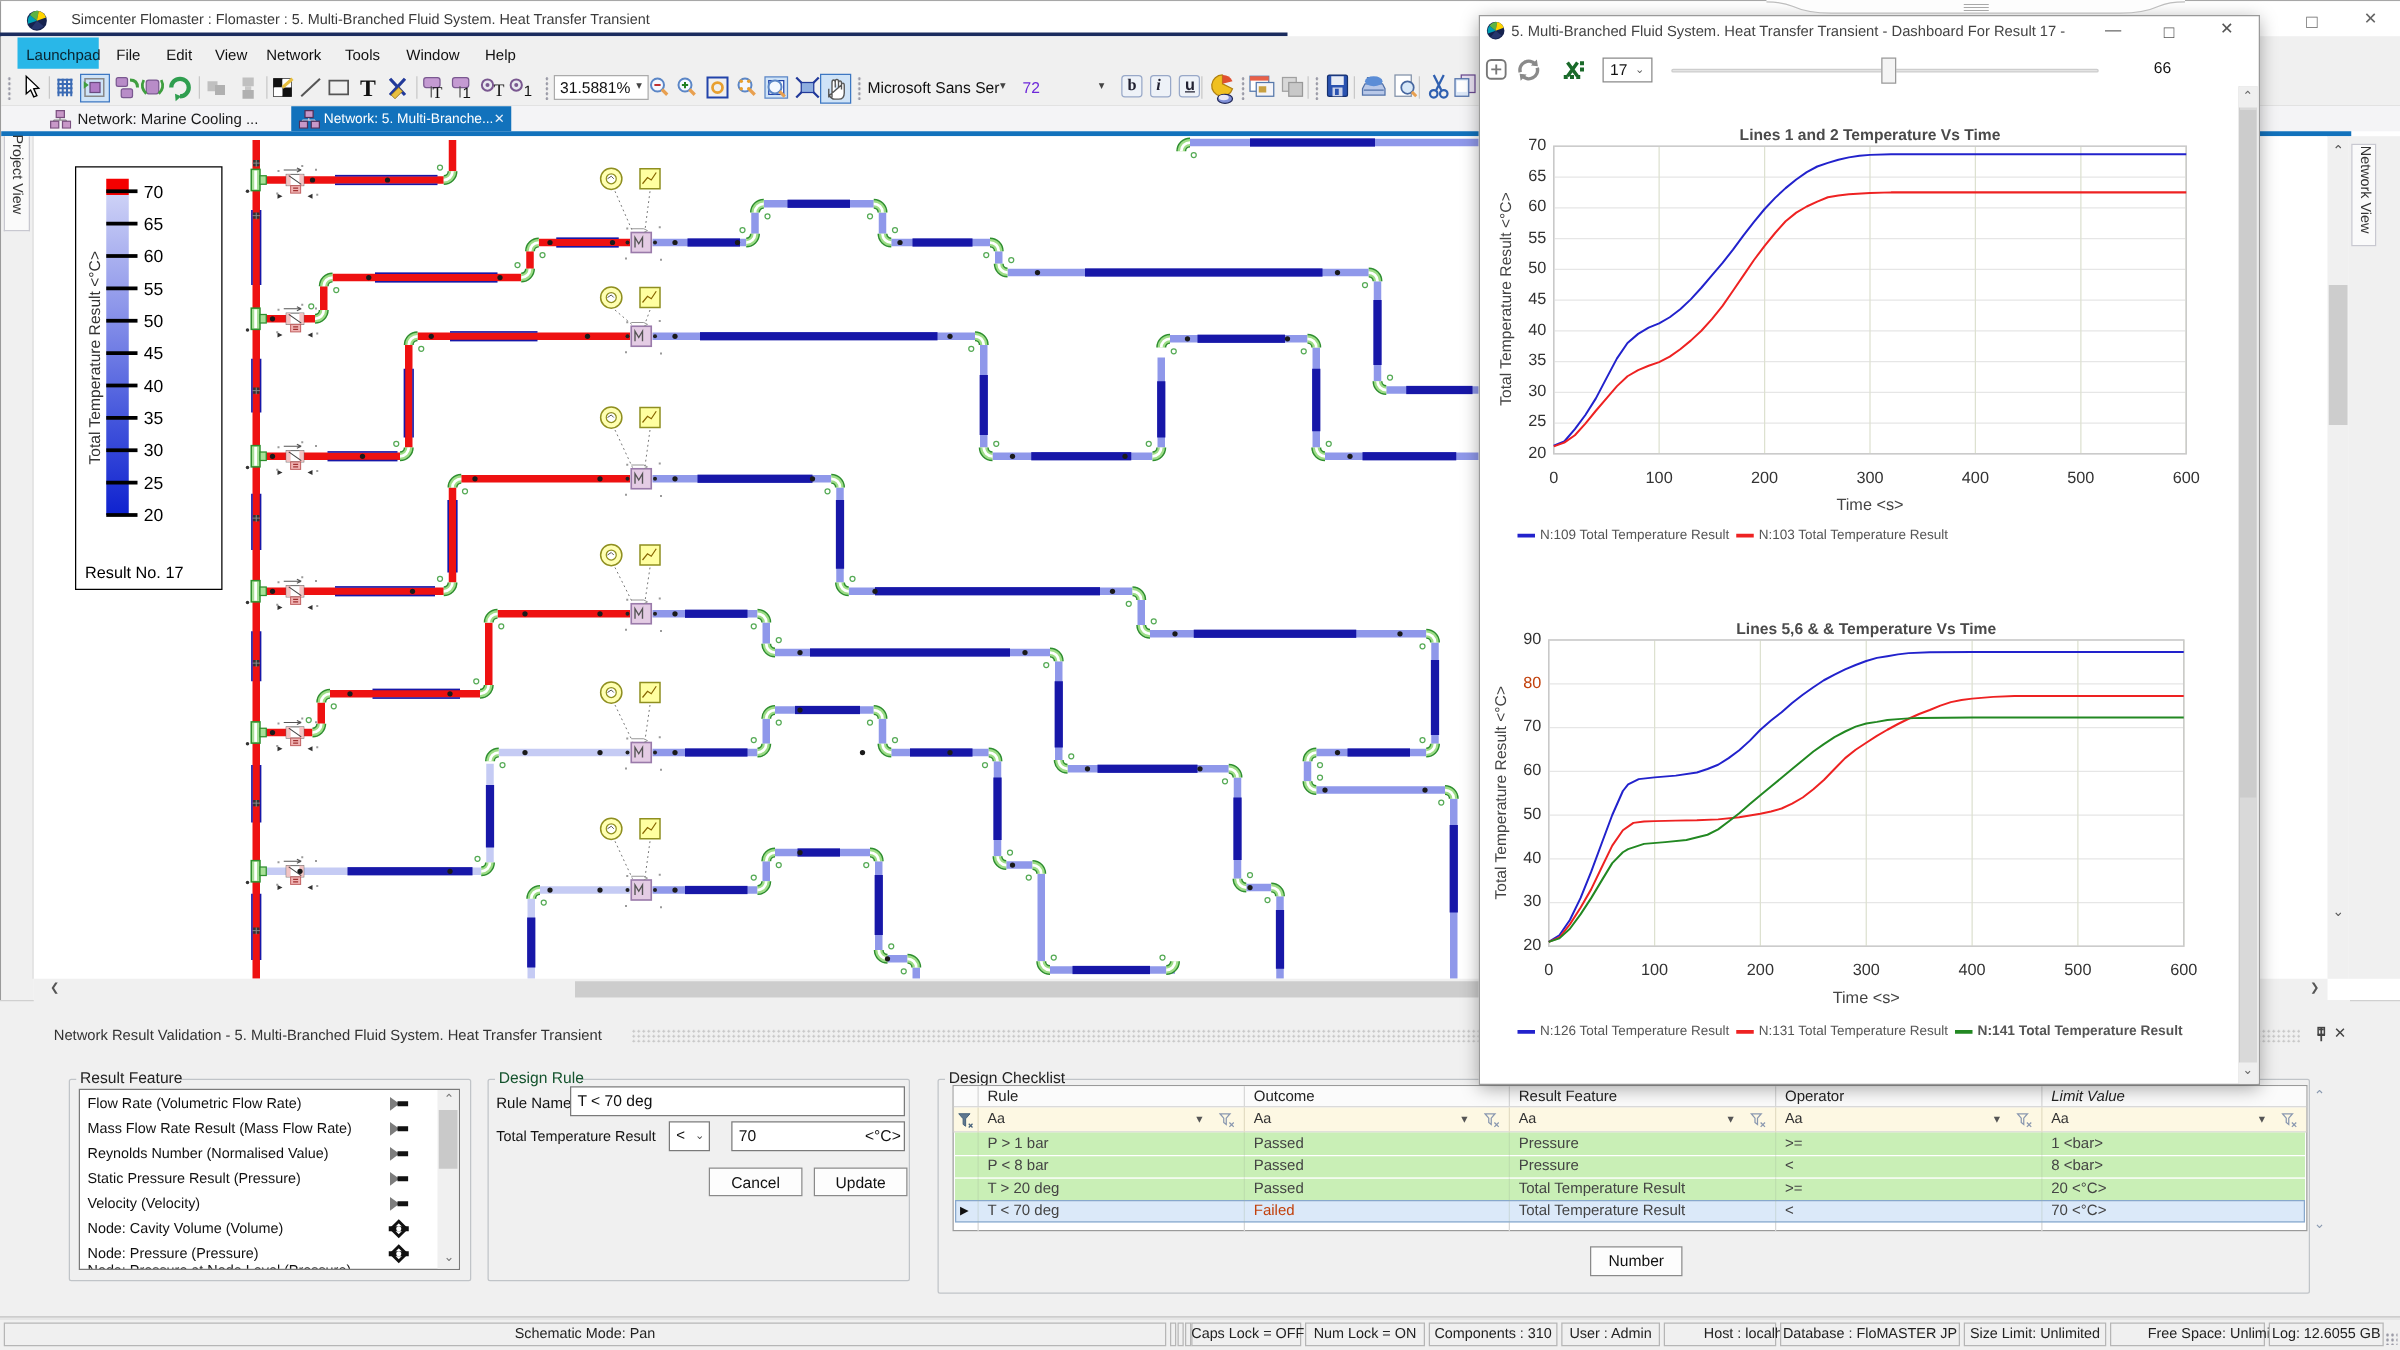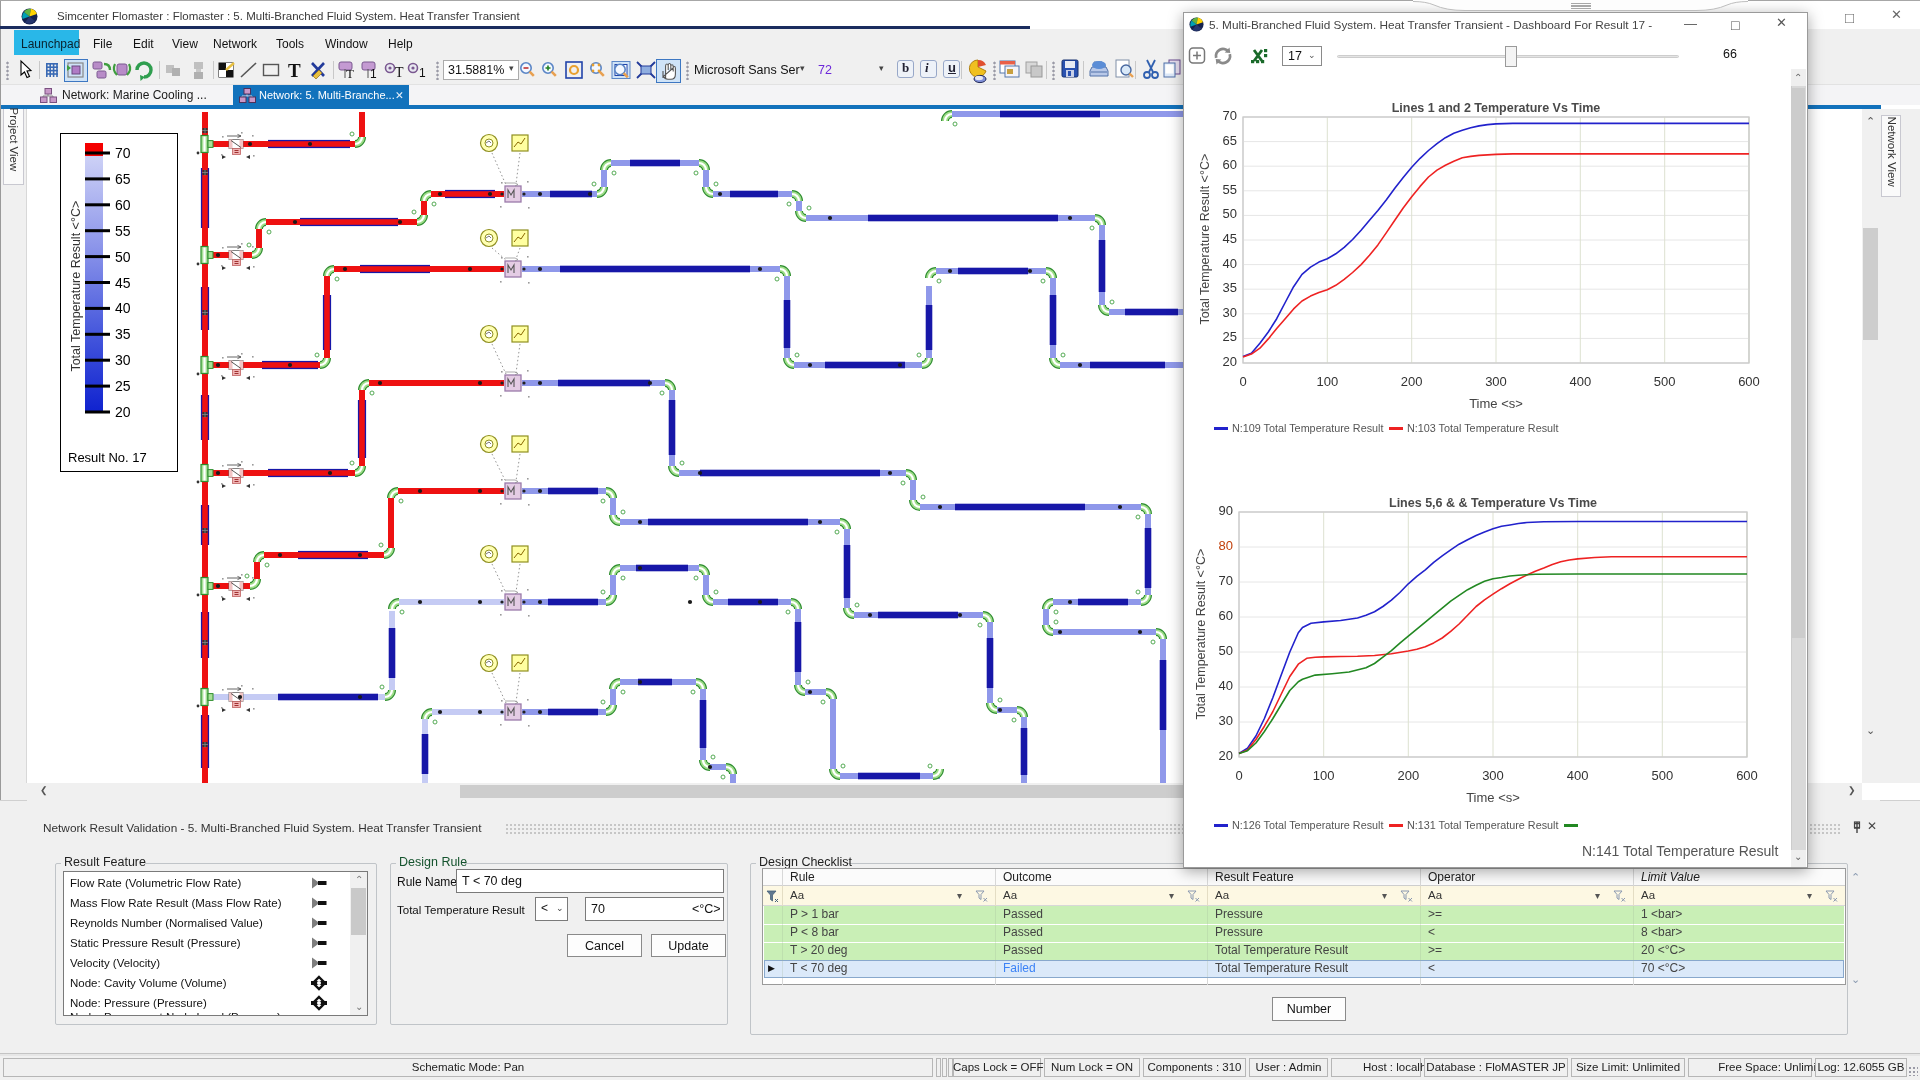--- a/index.html
+++ b/index.html
@@ -1229,21 +1229,21 @@
 <div class="ab" style="left:1428px;top:944px;font-size:12px;color:#444;font-weight:400;white-space:nowrap;">&gt;=</div>
 <div class="ab" style="left:1641px;top:944px;font-size:12px;color:#444;font-weight:400;white-space:nowrap;">20 &lt;°C&gt;</div>
 <div class="ab" style="left:782px;top:942px;width:1px;height:18px;background:rgba(160,180,150,0.25)"></div>
 <div class="ab" style="left:995px;top:942px;width:1px;height:18px;background:rgba(160,180,150,0.25)"></div>
 <div class="ab" style="left:1207px;top:942px;width:1px;height:18px;background:rgba(160,180,150,0.25)"></div>
 <div class="ab" style="left:1420px;top:942px;width:1px;height:18px;background:rgba(160,180,150,0.25)"></div>
 <div class="ab" style="left:1633px;top:942px;width:1px;height:18px;background:rgba(160,180,150,0.25)"></div>
 <div class="ab" style="left:764px;top:960px;width:1080px;height:18px;background:#dbe9f9;border:1px solid #88a8cc;"></div>
 <div class="ab" style="left:768px;top:963px;font-size:9px;color:#111;font-weight:400;white-space:nowrap;">▶</div>
 <div class="ab" style="left:790px;top:962px;font-size:12px;color:#444;font-weight:400;white-space:nowrap;">T &lt; 70 deg</div>
-<div class="ab" style="left:1003px;top:962px;font-size:12px;color:#3b82f6;font-weight:400;white-space:nowrap;">Failed</div>
+<div class="ab" style="left:1003px;top:962px;font-size:12px;color:#c2410c;font-weight:400;white-space:nowrap;">Failed</div>
 <div class="ab" style="left:1215px;top:962px;font-size:12px;color:#444;font-weight:400;white-space:nowrap;">Total Temperature Result</div>
 <div class="ab" style="left:1428px;top:962px;font-size:12px;color:#444;font-weight:400;white-space:nowrap;">&lt;</div>
 <div class="ab" style="left:1641px;top:962px;font-size:12px;color:#444;font-weight:400;white-space:nowrap;">70 &lt;°C&gt;</div>
 <div class="ab" style="left:782px;top:960px;width:1px;height:18px;background:rgba(160,180,150,0.25)"></div>
 <div class="ab" style="left:995px;top:960px;width:1px;height:18px;background:rgba(160,180,150,0.25)"></div>
 <div class="ab" style="left:1207px;top:960px;width:1px;height:18px;background:rgba(160,180,150,0.25)"></div>
 <div class="ab" style="left:1420px;top:960px;width:1px;height:18px;background:rgba(160,180,150,0.25)"></div>
 <div class="ab" style="left:1633px;top:960px;width:1px;height:18px;background:rgba(160,180,150,0.25)"></div>
 <div class="ab" style="left:1272px;top:997px;width:74px;height:24px;background:#fdfdfd;border:1px solid #8a8a8a"></div>
 <div class="ab" style="left:1272px;top:1002px;width:74px;text-align:center;font-size:12.5px;color:#111;font-weight:400;white-space:nowrap;">Number</div>
@@ -1396,17 +1396,17 @@
 <div class="ab" style="left:1642.3333333333333px;top:769px;width:40px;text-align:center;font-size:13px;color:#333;font-weight:400;white-space:nowrap;">500</div>
 <div class="ab" style="left:1727.0px;top:769px;width:40px;text-align:center;font-size:13px;color:#333;font-weight:400;white-space:nowrap;">600</div>
 <div class="ab" style="left:1239px;top:496px;width:508px;text-align:center;font-size:12.5px;color:#4a4a4a;font-weight:700;white-space:nowrap;">Lines 5,6 &amp; &amp; Temperature Vs Time</div>
 <div class="ab" style="left:1239px;top:791px;width:508px;text-align:center;font-size:13px;color:#444;font-weight:400;white-space:nowrap;">Time &lt;s&gt;</div>
 <div class="ab" style="left:1141px;top:626.5px;width:120px;transform:rotate(-90deg) translateX(0);transform-origin:center;font-size:12.5px;color:#444;white-space:nowrap;text-align:center"><span style="display:inline-block;width:260px;margin-left:-70px">Total Temperature Result &lt;°C&gt;</span></div>
 <div class="ab" style="left:1214px;top:824px;width:14px;height:3px;background:#2222cc"></div>
 <div class="ab" style="left:1232px;top:819px;font-size:10.8px;color:#555;font-weight:400;white-space:nowrap;">N:126 Total Temperature Result</div>
 <div class="ab" style="left:1389px;top:824px;width:14px;height:3px;background:#ee2222"></div>
 <div class="ab" style="left:1407px;top:819px;font-size:10.8px;color:#555;font-weight:400;white-space:nowrap;">N:131 Total Temperature Result</div>
 <div class="ab" style="left:1564px;top:824px;width:14px;height:3px;background:#228822"></div>
-<div class="ab" style="left:1582px;top:843px;font-size:14px;color:#555;font-weight:400;white-space:nowrap;">N:141 Total Temperature Result</div>
+<div class="ab" style="left:1582px;top:819px;font-size:11px;color:#555;font-weight:700;white-space:nowrap;">N:141 Total Temperature Result</div>
 <svg class="ab" style="left:1413px;top:0" width="335" height="13" viewBox="0 0 335 13">
 <path d="M0 0 L335 0 L335 1.5 Q322 1.5 314 5 Q302 10.5 283 10.5 L52 10.5 Q33 10.5 21 5 Q13 1.5 0 1.5 Z" fill="#fdfdfd"></path>
 <path d="M335 1.5 Q322 1.5 314 5 Q302 10.5 283 10.5 L52 10.5 Q33 10.5 21 5 Q13 1.5 0 1.5" fill="none" stroke="#bdbdbd" stroke-width="1"></path>
 </svg>
 <div class="ab" style="left:1571px;top:2.5px;width:20px;height:7px;background-image:repeating-linear-gradient(#a8a8a8 0 1px,transparent 1px 2.5px);"></div>
 </body></html>

